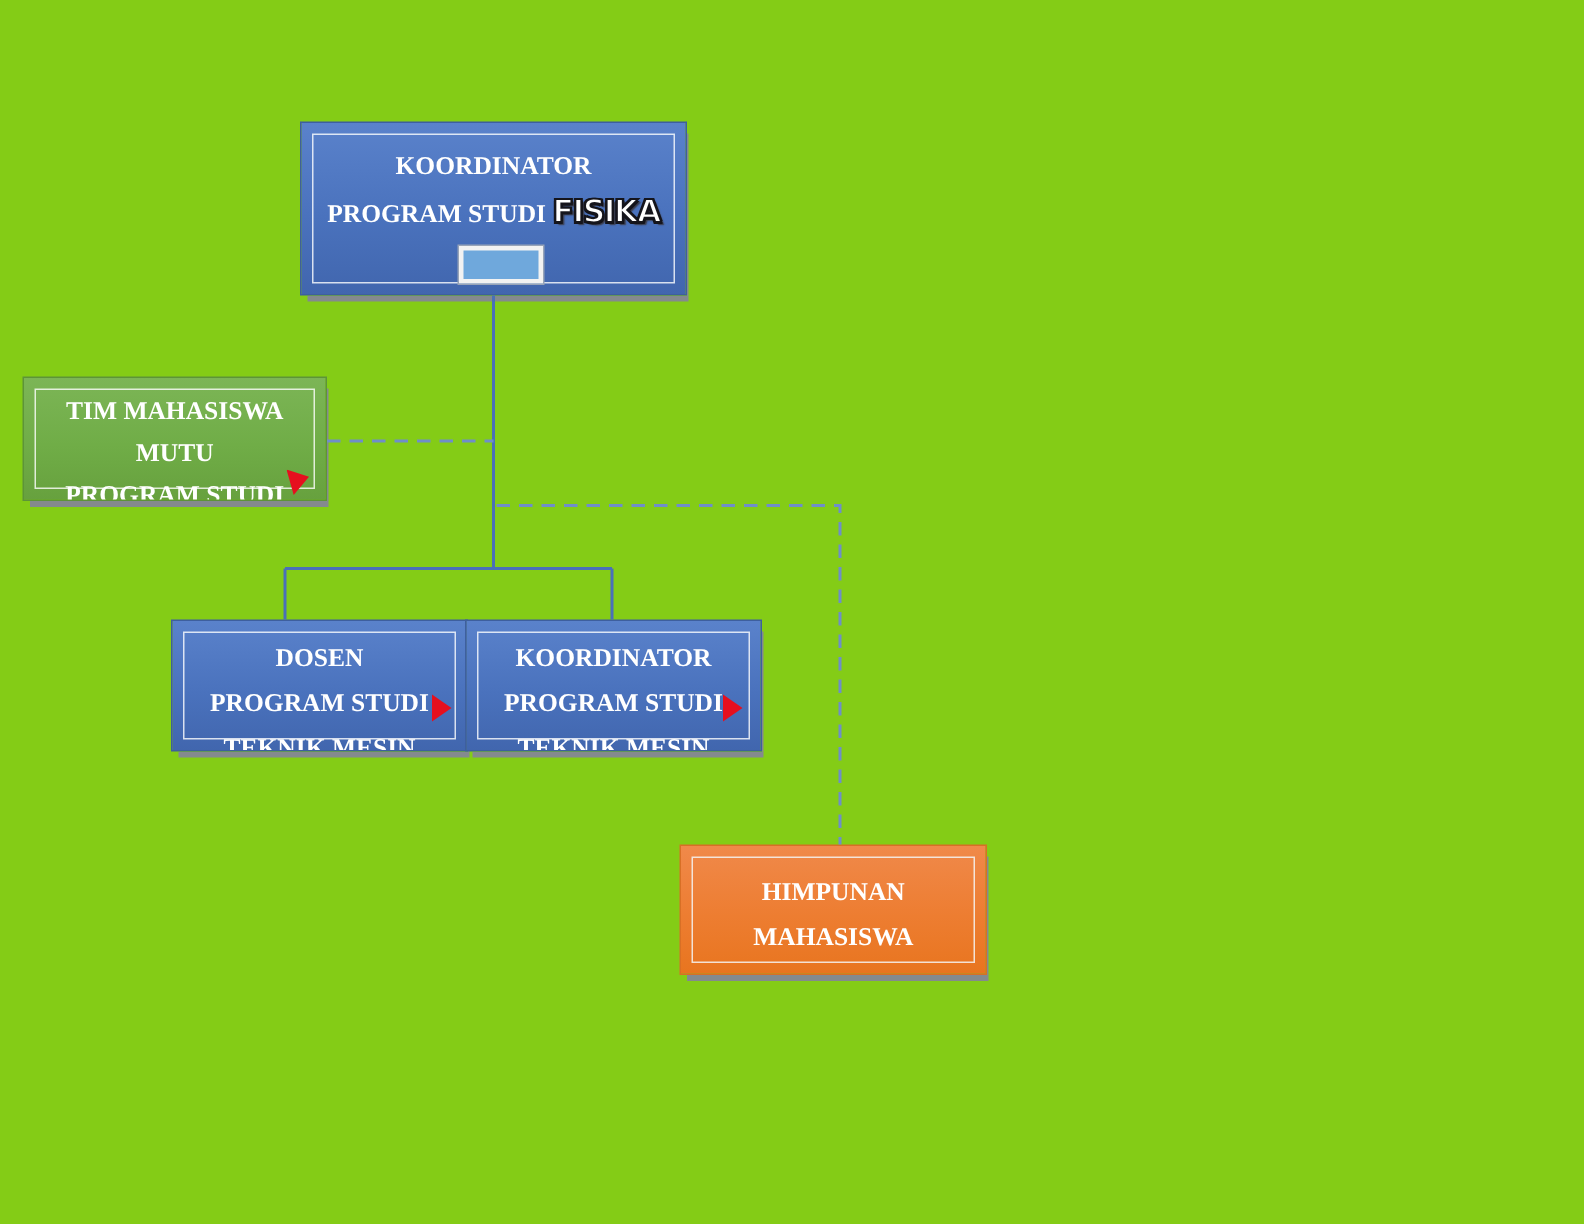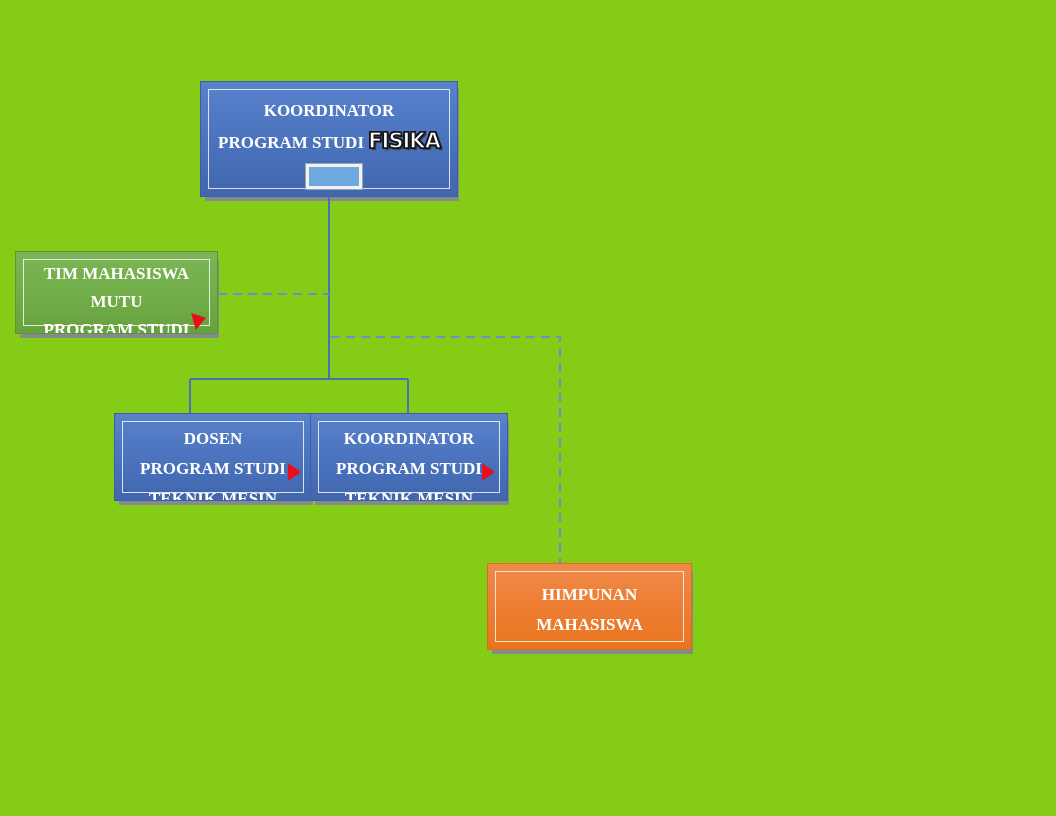--- a/index.html
+++ b/index.html
@@ -31,21 +31,21 @@
   }
   .orange .inner-border{border-color:rgba(245,245,245,0.85);}
   #node-koordinator{left:200px;top:81px;width:258px;height:116px;font-size:17px;}
   #node-koordinator .textwrap{padding-top:14px;line-height:30px;}
   #node-tim-mutu{left:15px;top:251px;width:203px;height:83px;font-size:17px;}
   #node-tim-mutu .textwrap{padding-top:8px;line-height:28px;}
   #node-dosen{left:90px;top:413px;width:198px;height:88px;font-size:17px;margin-left:24px;}
   #node-dosen .textwrap{padding-top:10px;line-height:30px;}
   #node-laboratorium{left:310px;top:413px;width:198px;height:88px;font-size:17px;}
   #node-laboratorium .textwrap{padding-top:10px;line-height:30px;}
-  #node-himpunan{left:453px;top:563px;width:205px;height:87px;font-size:17px;margin-left:34px;}
+  #node-himpunan{left:453px;top:563px;width:205px;height:87px;font-size:17px;}
   #node-himpunan .textwrap{padding-top:16px;line-height:30px;}
   .fisika{
     font-family:"DejaVu Sans", sans-serif;
     font-size:21px;font-weight:800;letter-spacing:-1px;color:#ffffff;
     -webkit-text-stroke:1.3px #15151c;
     text-shadow:1px 1px 0 #15151c,-1px 1px 0 #15151c,1px -1px 0 #15151c,-1px -1px 0 #15151c,2px 2px 1px #3a3a46;
   }
   .patch-rect{
     position:absolute;left:105px;top:82px;width:50px;height:19px;
     background:#6fa8dc;border:3px solid #f2f2f2;outline:1px solid #98a4b8;z-index:3;

